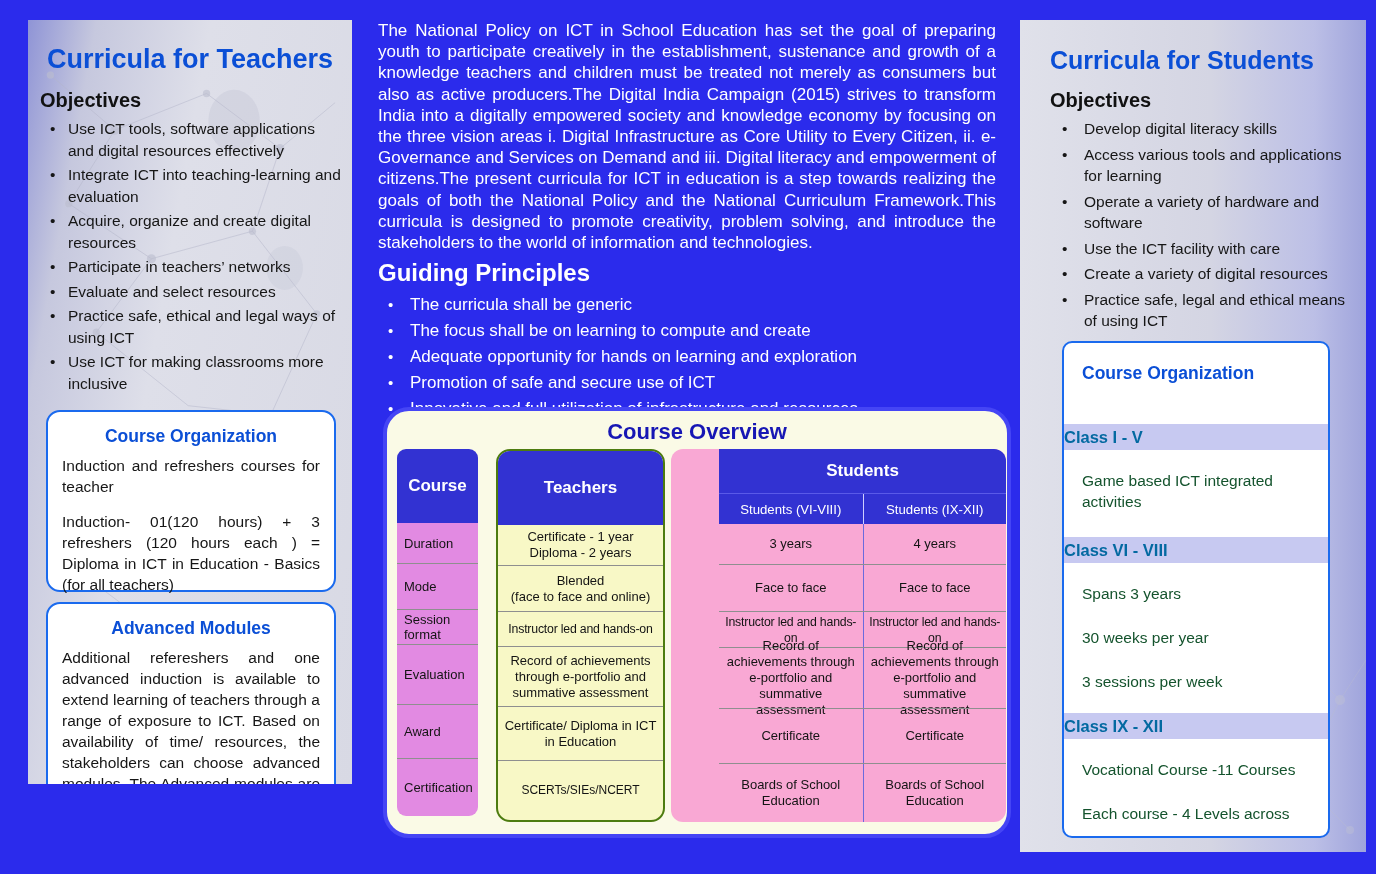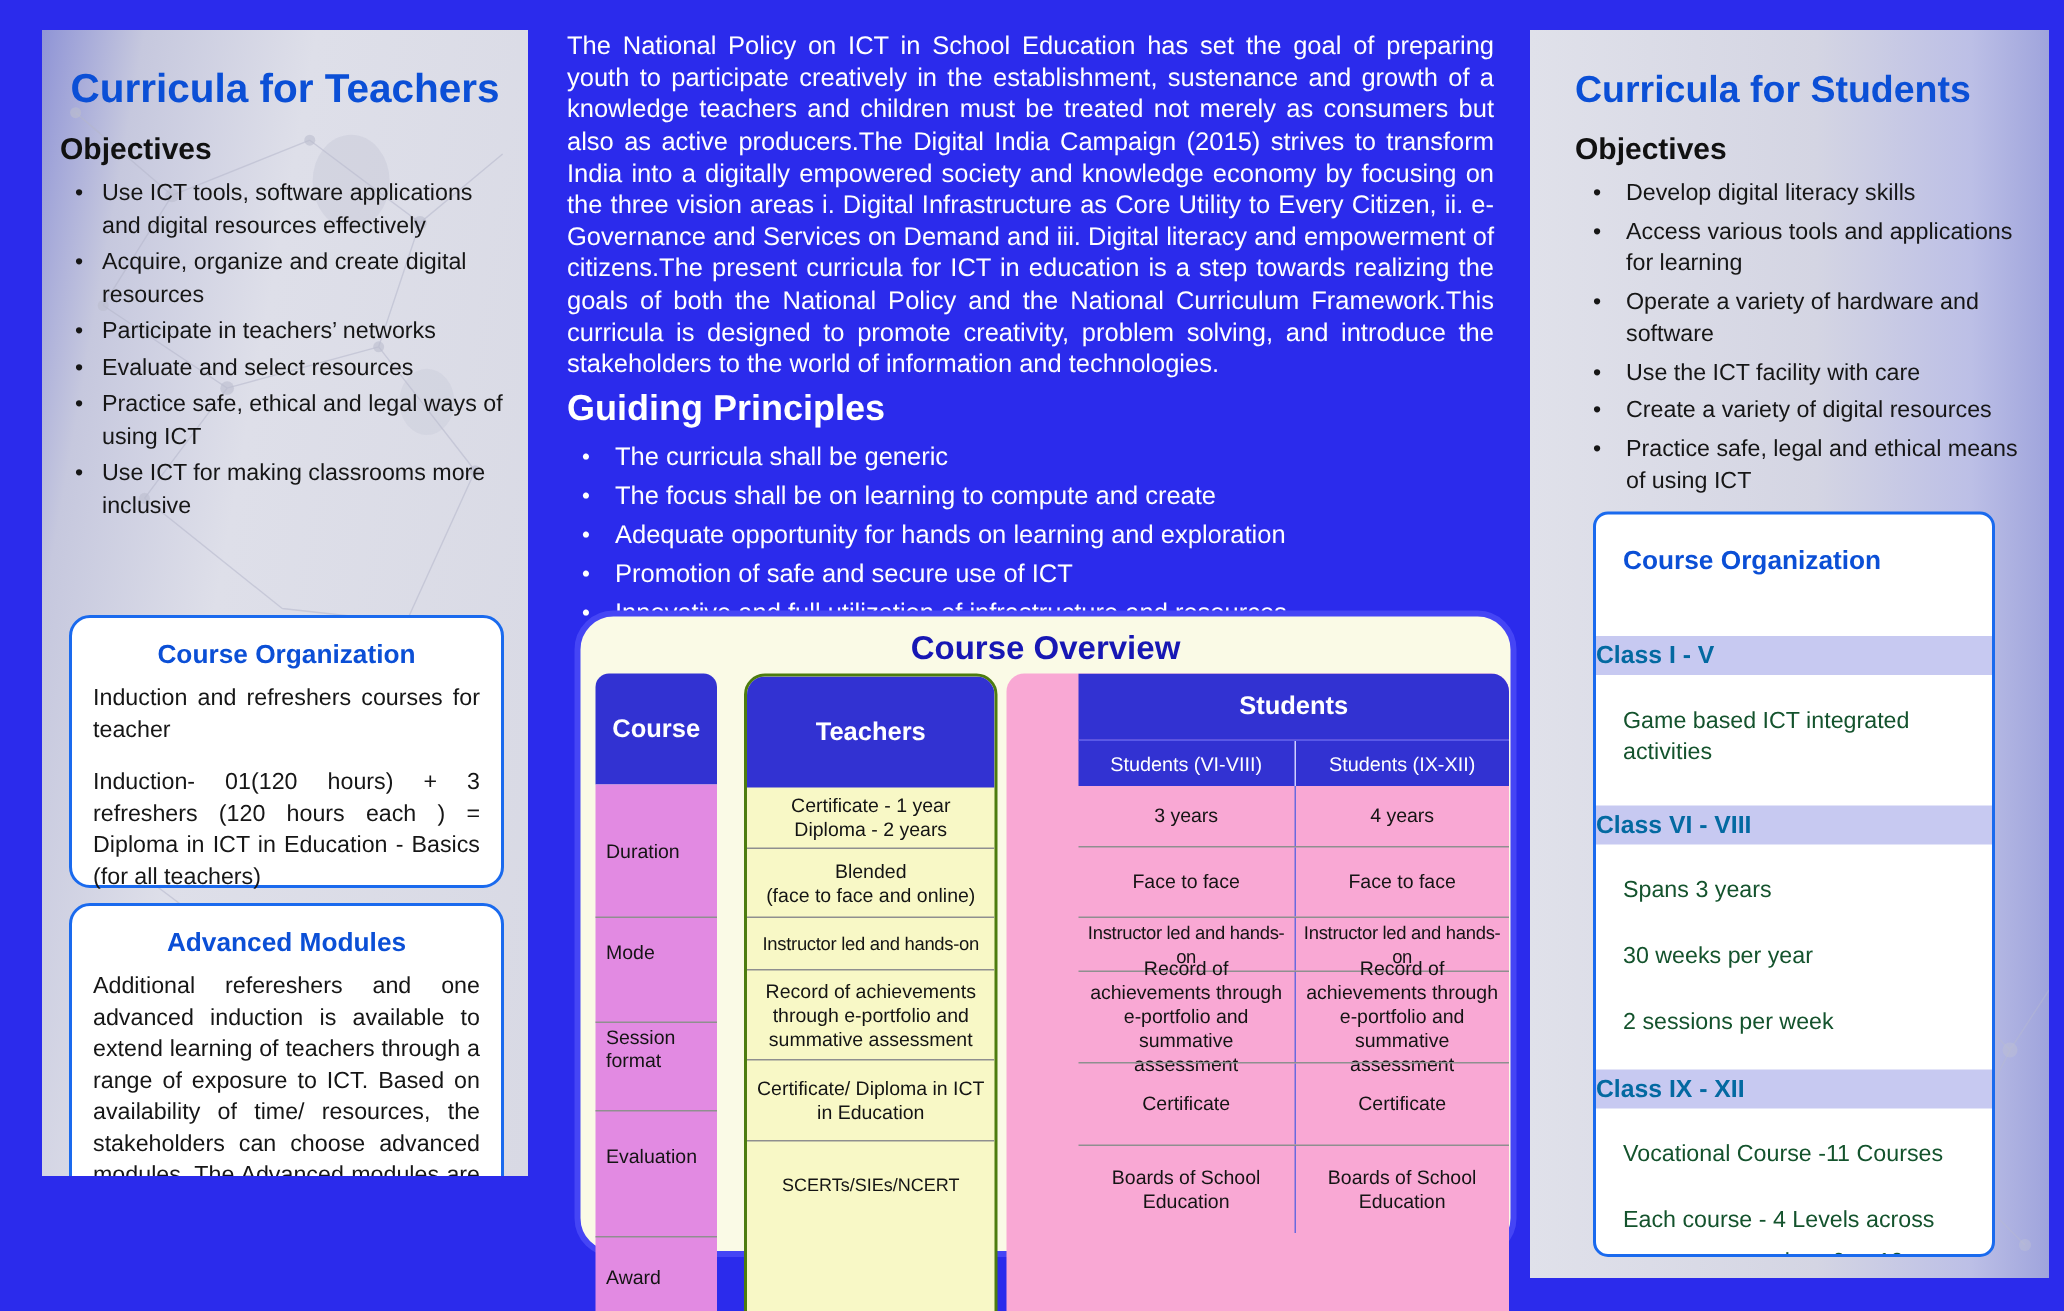--- a/index.html
+++ b/index.html
@@ -53,21 +53,21 @@
   .col-teachers{width:169px;border:2px solid #4d7c0f;border-radius:14px;overflow:hidden;background:#f8f8c6;}
   .col-students{width:335px;border-radius:12px;overflow:hidden;background:#f9a8d4;padding-left:48px;}
   .hdr{background:#3232d2;color:#fff;font-weight:bold;display:flex;align-items:center;justify-content:center;box-sizing:border-box;}
   .hdr-label{height:74px;font-size:17px;border-radius:9px 9px 0 0;text-align:center;}
   .hdr-teachers{height:74px;font-size:17px;}
   .hdr-students{height:44px;font-size:17px;}
   .subhdr{display:flex;background:#3232d2;border-top:1px solid #5a5ae8;box-sizing:border-box;}
   .subhdr .scell{width:50%;height:30px;color:#fff;font-size:13.2px;display:flex;align-items:center;justify-content:center;box-sizing:border-box;}
   .subhdr .scell + .scell{border-left:1px solid #cfcfff;}
   .label-body{background:#e28ae2;border-radius:0 0 9px 9px;display:flex;flex-direction:column;}
-  .row{box-sizing:border-box;display:flex;align-items:center;margin-top:24px;}
+  .row{box-sizing:border-box;display:flex;align-items:center;}
   .label-body .row{padding-left:7px;font-size:13px;color:#141414;}
   .label-body .row + .row{border-top:1px solid #8f8f8f;}
   .tcell{box-sizing:border-box;display:flex;align-items:center;justify-content:center;text-align:center;
     font-size:13px;line-height:16px;color:#141414;white-space:pre-line;padding:0 5px;}
   .col-teachers .tcell + .tcell{border-top:1px solid #8f8f8f;}
   .srow{display:flex;box-sizing:border-box;}
   .col-students .srow + .srow{border-top:1px solid #8f8f8f;}
   .srow .tcell{width:50%;}
   .srow .tcell + .tcell{border-left:1.5px solid #6a6ade;}
   .h40{height:40px;} .h46{height:46px;} .h35{height:35px;} .h60{height:60px;} .h54{height:54px;} .h58{height:58px;}
@@ -109,20 +109,21 @@
           <circle cx="220" cy="700" r="4"></circle>
           <circle cx="180" cy="790" r="4"></circle>
         <ellipse cx="210" cy="110" rx="28" ry="34" opacity="0.5"></ellipse>
         <ellipse cx="265" cy="270" rx="20" ry="24" opacity="0.4"></ellipse>
       </g>
     </svg>
     <h1>Curricula for Teachers</h1>
     <div class="obj-head">Objectives</div>
     <ul class="bullets">
       <li>Use ICT tools, software applications and digital resources effectively</li>
+      <li>Integrate ICT into teaching-learning and evaluation</li>
       <li>Acquire, organize and create digital resources</li>
       <li>Participate in teachers’ networks</li>
       <li>Evaluate and select resources</li>
       <li>Practice safe, ethical and legal ways of using ICT</li>
       <li>Use ICT for making classrooms more inclusive</li>
     </ul>
     <div class="white-card card-course-org">
       <div class="card-title">Course Organization</div>
       <p>Induction and refreshers courses for teacher</p>
       <p>Induction- 01(120 hours) + 3 refreshers (120 hours each ) = Diploma in ICT in Education - Basics (for all teachers)</p>
@@ -234,21 +235,21 @@
       <li>Create a variety of digital resources</li>
       <li>Practice safe, legal and ethical means of using ICT</li>
     </ul>
     <div class="org-card">
       <div class="org-title">Course Organization</div>
       <div class="band band-1">Class I - V</div>
       <div class="org-line">Game based ICT integrated activities</div>
       <div class="band" style="margin-top:25px;">Class VI - VIII</div>
       <div class="org-line">Spans  3 years</div>
       <div class="org-line" style="margin-top:23px;">30 weeks per year</div>
-      <div class="org-line" style="margin-top:23px;">2 sessions per week</div>
+      <div class="org-line" style="margin-top:23px;">3 sessions per week</div>
       <div class="band" style="margin-top:21px;">Class IX - XII</div>
       <div class="org-line">Vocational Course -11 Courses</div>
       <div class="org-line" style="margin-top:23px;">Each course - 4 Levels across</div>
       <div class="org-line indent">class 9 to 12</div>
     </div>
   </div>
 
 </div>
 
 </body></html>

